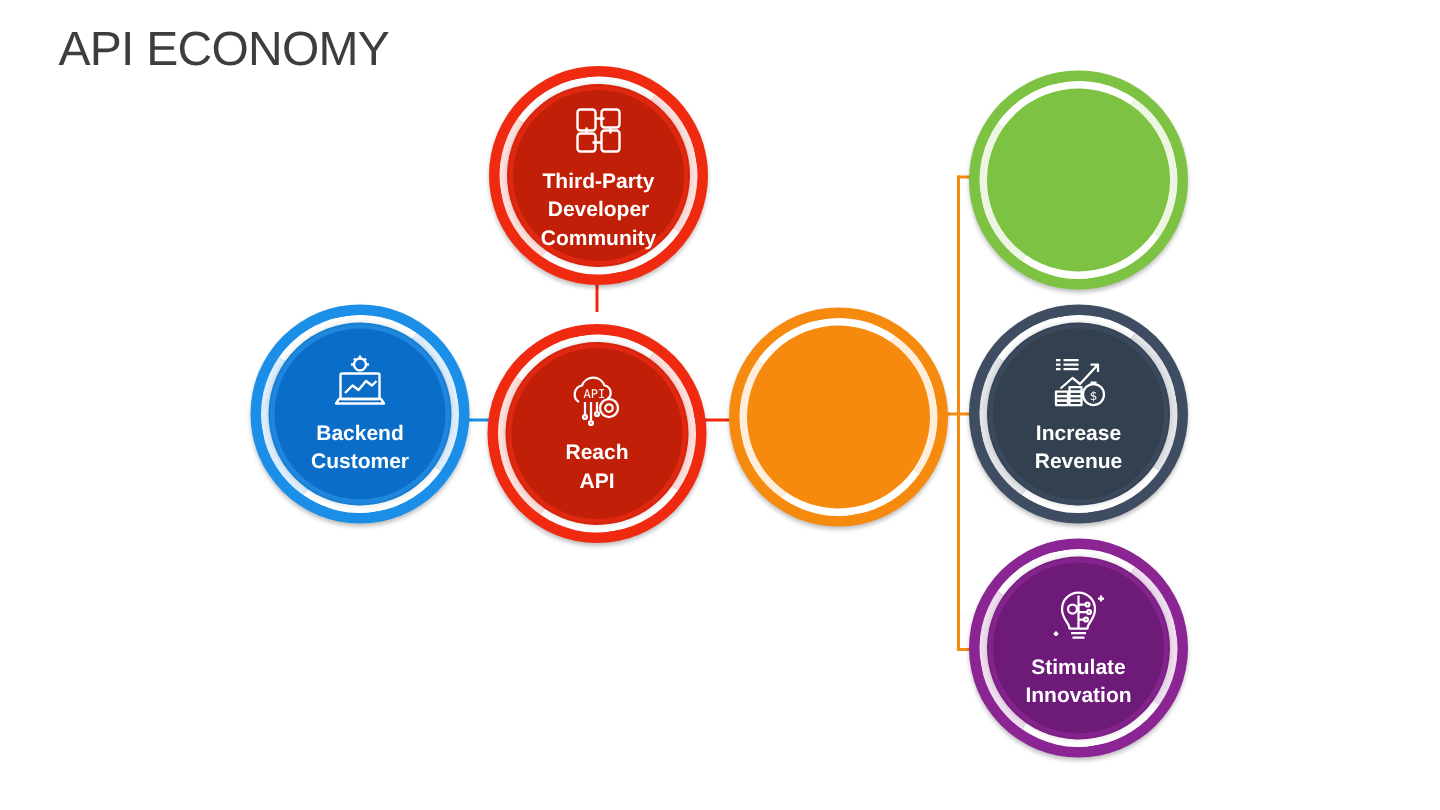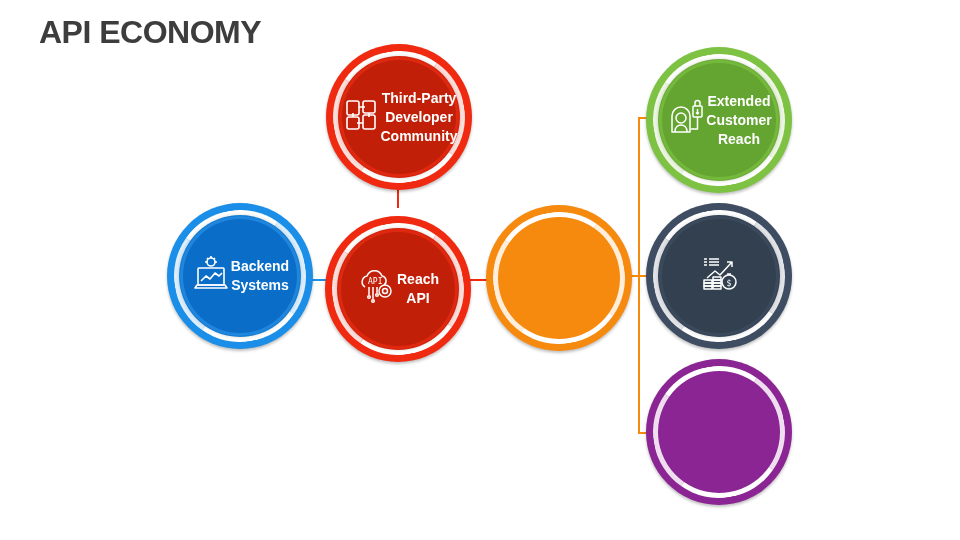--- a/index.html
+++ b/index.html
@@ -1,20 +1,20 @@
 <!DOCTYPE html>
 <html><head>
 <meta charset="utf-8">
 <style>
   * { box-sizing: border-box; margin: 0; padding: 0; }
   html, body { width: 960px; height: 540px; background: #ffffff; overflow: hidden; }
   body { position: relative; font-family: "Liberation Sans", "DejaVu Sans", sans-serif; }
   .title {
     position: absolute; left: 39px; top: 14px;
-    font-size: 32px; font-weight: bold; color: #3d3d3d; letter-spacing: -0.5px;
+    font-size: 32px; font-weight: normal; color: #3d3d3d; letter-spacing: -0.5px;
   }
   .line { position: absolute; }
   .node {
     position: absolute; width: 146px; height: 146px; border-radius: 50%;
   }
   .node .outer {
     position: absolute; inset: 0; border-radius: 50%;
     background: var(--rim);
     box-shadow: 0 2px 3px rgba(0,0,0,0.25);
   }
@@ -27,21 +27,21 @@
   .node .arc2 {
     position: absolute; inset: 7px; border-radius: 50%;
     border: 5px solid transparent;
     border-bottom-color: #ffffff; border-left-color: rgba(255,255,255,0.85);
     transform: rotate(-10deg);
   }
   .node .inner {
     position: absolute; inset: 13px; border-radius: 50%;
     background: var(--core);
     box-shadow: inset 0 0 0 3px var(--ring), 0 0 4px rgba(0,0,0,0.25);
-    display: flex; align-items: center; justify-content: center;
+    display: flex; flex-direction: column; align-items: center; justify-content: center;
     color: #ffffff; text-align: center;
   }
   .node .icon { width: 40px; height: 40px; margin-bottom: 4px; }
   .node .label {
     font-size: 14px; font-weight: bold; line-height: 19px; color: #ffffff;
     white-space: pre-line;
   }
 </style>
 </head>
 <body>
@@ -80,21 +80,21 @@
   <div class="arc2"></div>
   <div class="inner">
     <svg class="icon" viewBox="0 0 40 40" fill="none" stroke="#fff" stroke-width="1.6" stroke-linejoin="round">
       <circle cx="20" cy="8" r="4"></circle>
       <path d="M20 2v2M14 8h2M24 8h2M16 4l1 1M24 4l-1 1"></path>
       <rect x="7" y="14" width="26" height="17" rx="1"></rect>
       <path d="M4 34h32l-2-3H6z"></path>
       <path d="M10 27l5-5 4 3 5-6 4 3 3-3"></path>
     </svg>
     <div class="label">Backend
-Systems</div>
+Customer</div>
   </div>
 </div>
 
 <div class="node" style="left:325px; top:216px; --rim:#f02a10; --core:#c21f08; --ring:#e02810;">
   <div class="outer"></div>
   <div class="arc"></div>
   <div class="arc2"></div>
   <div class="inner">
     <svg class="icon" viewBox="0 0 40 40" fill="none" stroke="#fff" stroke-width="1.5" stroke-linejoin="round">
       <path d="M8 20a6 6 0 0 1 2-11 8 8 0 0 1 15 0 5 5 0 0 1 2 9"></path>
@@ -114,33 +114,20 @@
 <div class="node" style="left:486px; top:205px; --rim:#f68a0e; --core:#c4720c; --ring:#e8840e;">
   <div class="outer"></div>
   <div class="arc"></div>
   <div class="arc2"></div>
 </div>
 
 <div class="node" style="left:646px; top:47px; --rim:#7dc242; --core:#64a431; --ring:#74b83c;">
   <div class="outer"></div>
   <div class="arc"></div>
   <div class="arc2"></div>
-  <div class="inner">
-    <svg class="icon" viewBox="0 0 40 40" fill="none" stroke="#fff" stroke-width="1.5" stroke-linejoin="round">
-      <path d="M6 34v-16a9 9 0 0 1 18 0v16z"></path>
-      <circle cx="15" cy="20" r="5"></circle>
-      <path d="M9 34c0-5 3-7 6-7s6 2 6 7"></path>
-      <rect x="27" y="8" width="9" height="11" rx="1"></rect>
-      <path d="M29 8V5a2.5 2.5 0 0 1 5 0v3M31.5 11v5M30 14.5l1.5 1.5 1.5-1.5"></path>
-      <path d="M31.5 19v12h-7"></path>
-    </svg>
-    <div class="label">Extended
-Customer
-Reach</div>
-  </div>
 </div>
 
 <div class="node" style="left:646px; top:203px; --rim:#3e4d62; --core:#33404f; --ring:#3a495b;">
   <div class="outer"></div>
   <div class="arc"></div>
   <div class="arc2"></div>
   <div class="inner">
     <svg class="icon" viewBox="0 0 40 40" fill="none" stroke="#fff" stroke-width="1.5" stroke-linejoin="round">
       <path d="M5 5h3M5 8h3M5 11h3M10 5h10M10 8h10M10 11h10"></path>
       <path d="M8 24l8-7 5 4 12-13M28 8h5v5"></path>
@@ -148,20 +135,36 @@
       <rect x="5" y="29" width="8" height="3"></rect>
       <rect x="5" y="32" width="8" height="3"></rect>
       <rect x="14" y="23" width="8" height="3"></rect>
       <rect x="14" y="26" width="8" height="3"></rect>
       <rect x="14" y="29" width="8" height="3"></rect>
       <rect x="14" y="32" width="8" height="3"></rect>
       <circle cx="30" cy="28" r="7"></circle>
       <path d="M28 20h4M30 20v1"></path>
       <text x="27.5" y="31.5" font-size="8" fill="#fff" stroke="none" font-family="DejaVu Sans, sans-serif">$</text>
     </svg>
+    <div class="label">Increase
+Revenue</div>
   </div>
 </div>
 
 <div class="node" style="left:646px; top:359px; --rim:#8c2594; --core:#6e1a78; --ring:#84238d;">
   <div class="outer"></div>
   <div class="arc"></div>
   <div class="arc2"></div>
+  <div class="inner">
+    <svg class="icon" viewBox="0 0 40 40" fill="none" stroke="#fff" stroke-width="1.5" stroke-linejoin="round">
+      <path d="M14 28c0-4-5-6-5-13a11 11 0 0 1 22 0c0 7-5 9-5 13z"></path>
+      <path d="M15 31h10M16 34h8"></path>
+      <circle cx="16" cy="15" r="3"></circle>
+      <path d="M20 6v22M20 12h5M20 17h6M20 22h4"></path>
+      <circle cx="26" cy="12" r="1.3"></circle>
+      <circle cx="27" cy="17" r="1.3"></circle>
+      <circle cx="25" cy="22" r="1.3"></circle>
+      <path d="M35 6v4M33 8h4M5 30v3M3.5 31.5h3"></path>
+    </svg>
+    <div class="label">Stimulate
+Innovation</div>
+  </div>
 </div>
 
 </body></html>

